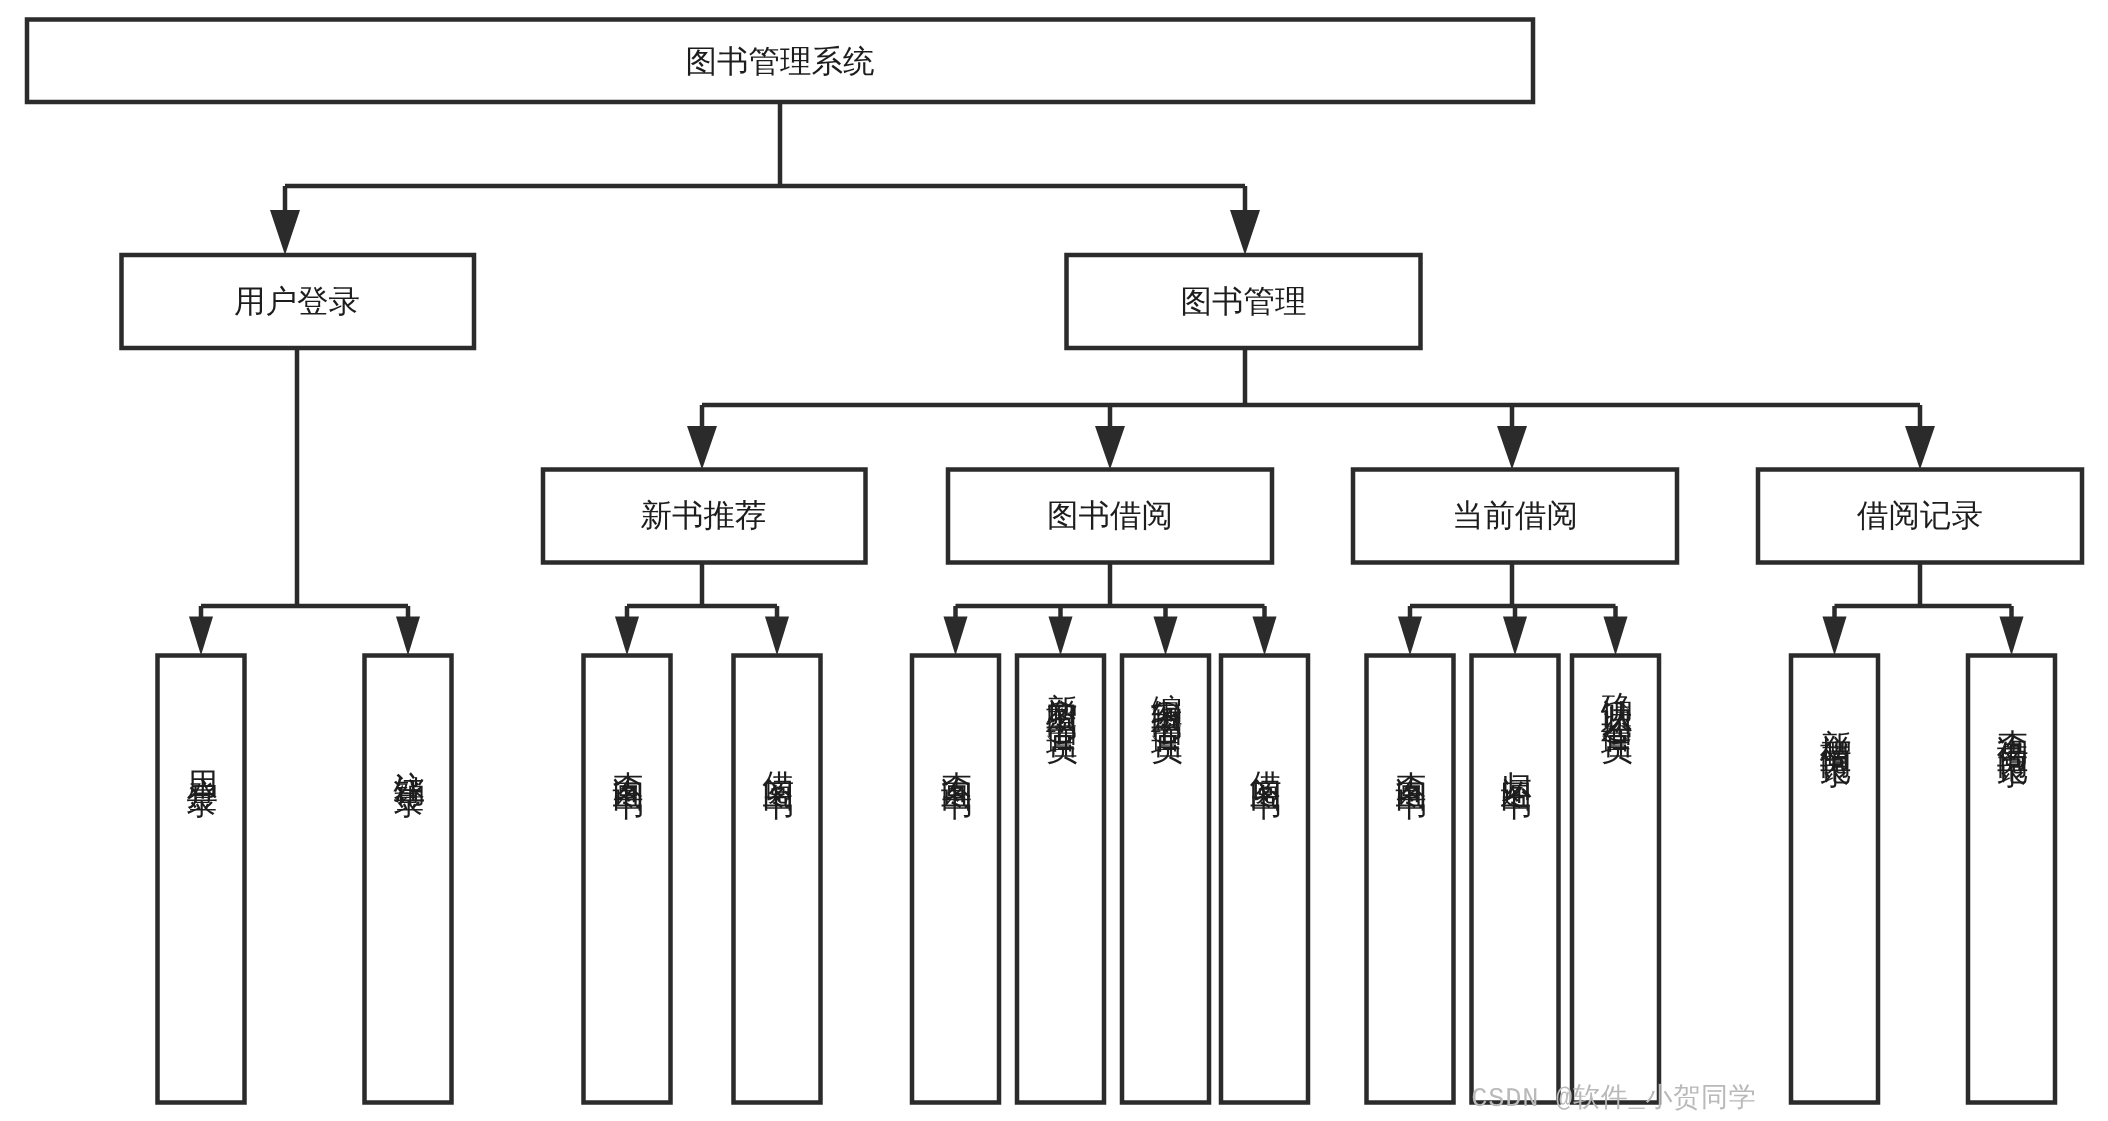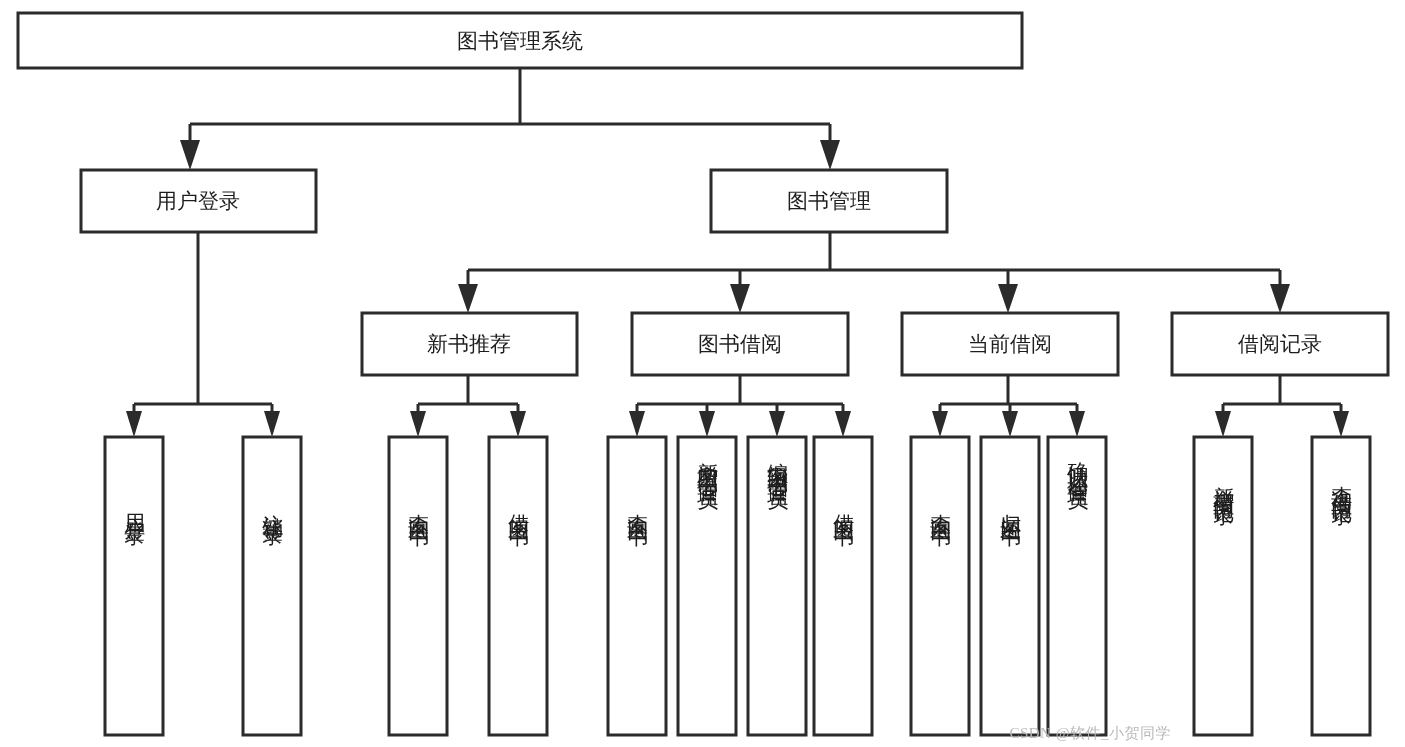--- a/index.html
+++ b/index.html
@@ -66,22 +66,22 @@
     font-size: 21px;
     line-height: 1.32;
     letter-spacing: 4px;
     color: #1d1d1d;
     white-space: nowrap;
   }
   .watermark {
     position: absolute;
     right: 8px;
     bottom: 4px;
-    font-family: Liberation Serif, serif;
-    font-size: 15px;
+    font-family: Liberation Mono, monospace;
+    font-size: 18px;
     color: #b9b9b9;
     white-space: nowrap;
     letter-spacing: 0.5px;
   }
 </style>
 </head>
 <body>
 
 <div id="diagram-root">
 

